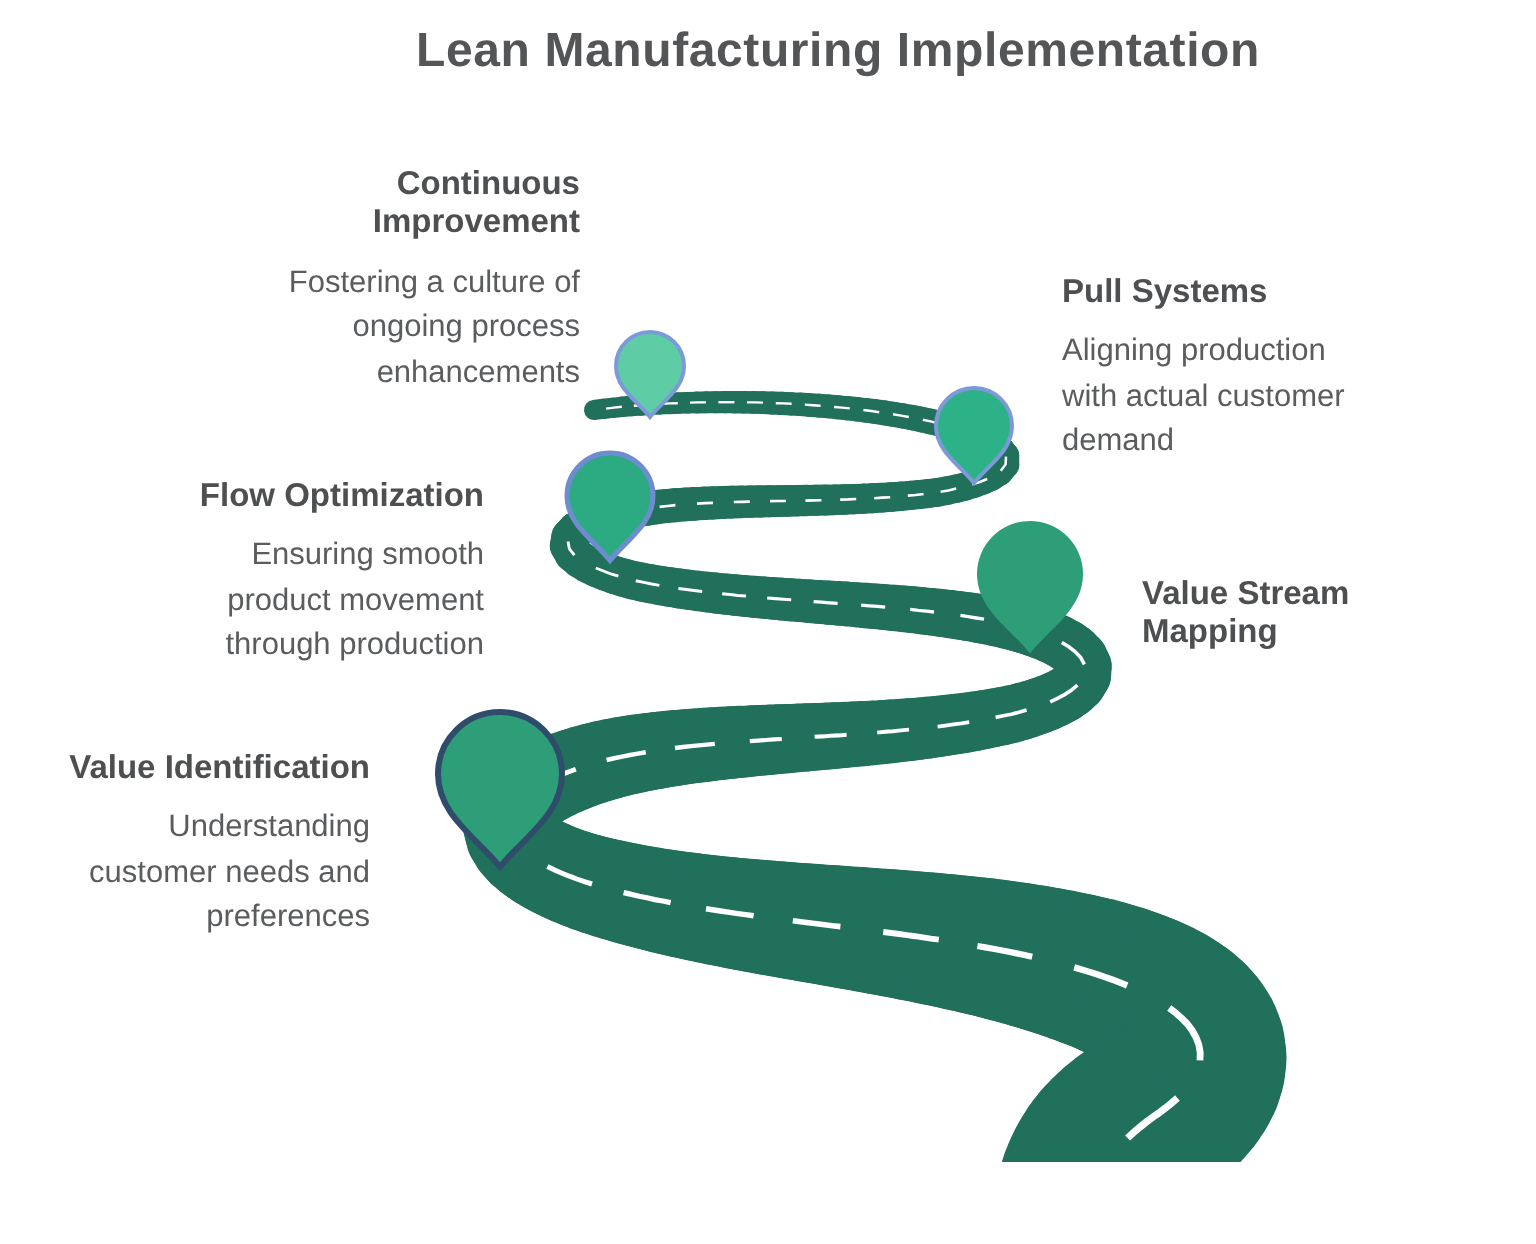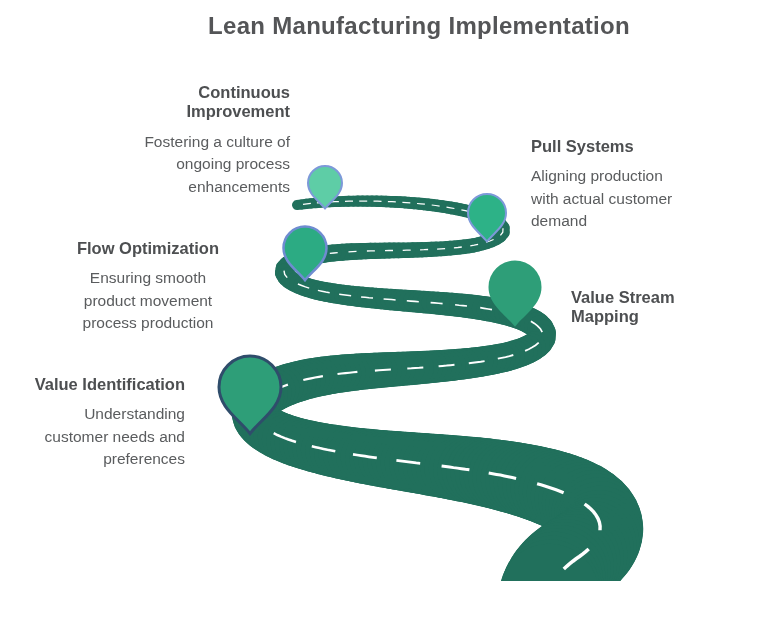--- a/index.html
+++ b/index.html
@@ -22,21 +22,21 @@
     font-size:16.5px;font-weight:700;color:#4d4f51;
     line-height:1.18;margin:0 0 9px 0;white-space:pre-line;
   }
   .stage .stage-desc{
     font-size:15.5px;color:#5a5c5e;
     line-height:1.45;margin:0;white-space:pre-line;
   }
   .align-right{text-align:right;}
   .align-left{text-align:left;}
   #stage-value-identification{right:583px;top:375px;width:230px;}
-  #stage-flow-optimization{right:510px;top:239px;width:220px;text-align:center;}
+  #stage-flow-optimization{right:526px;top:239px;width:220px;}
   #stage-continuous-improvement{right:478px;top:83px;width:230px;}
   #stage-pull-systems{left:531px;top:137px;width:210px;}
   #stage-value-stream-mapping{left:571px;top:260px;width:190px;margin-top:28px;}
 </style>
 </head>
 <body>
 
 <div id="canvas">
 
   <svg id="road-svg" viewBox="0 0 768 622" xmlns="http://www.w3.org/2000/svg">
@@ -764,21 +764,21 @@
 
   <div class="stage align-left" id="stage-value-stream-mapping">
     <div class="stage-title">Value Stream
 Mapping</div>
   </div>
 
   <div class="stage align-right" id="stage-flow-optimization">
     <div class="stage-title">Flow Optimization</div>
     <div class="stage-desc">Ensuring smooth
 product movement
-process production</div>
+through production</div>
   </div>
 
   <div class="stage align-left" id="stage-pull-systems">
     <div class="stage-title">Pull Systems</div>
     <div class="stage-desc">Aligning production
 with actual customer
 demand</div>
   </div>
 
   <div class="stage align-right" id="stage-continuous-improvement">

